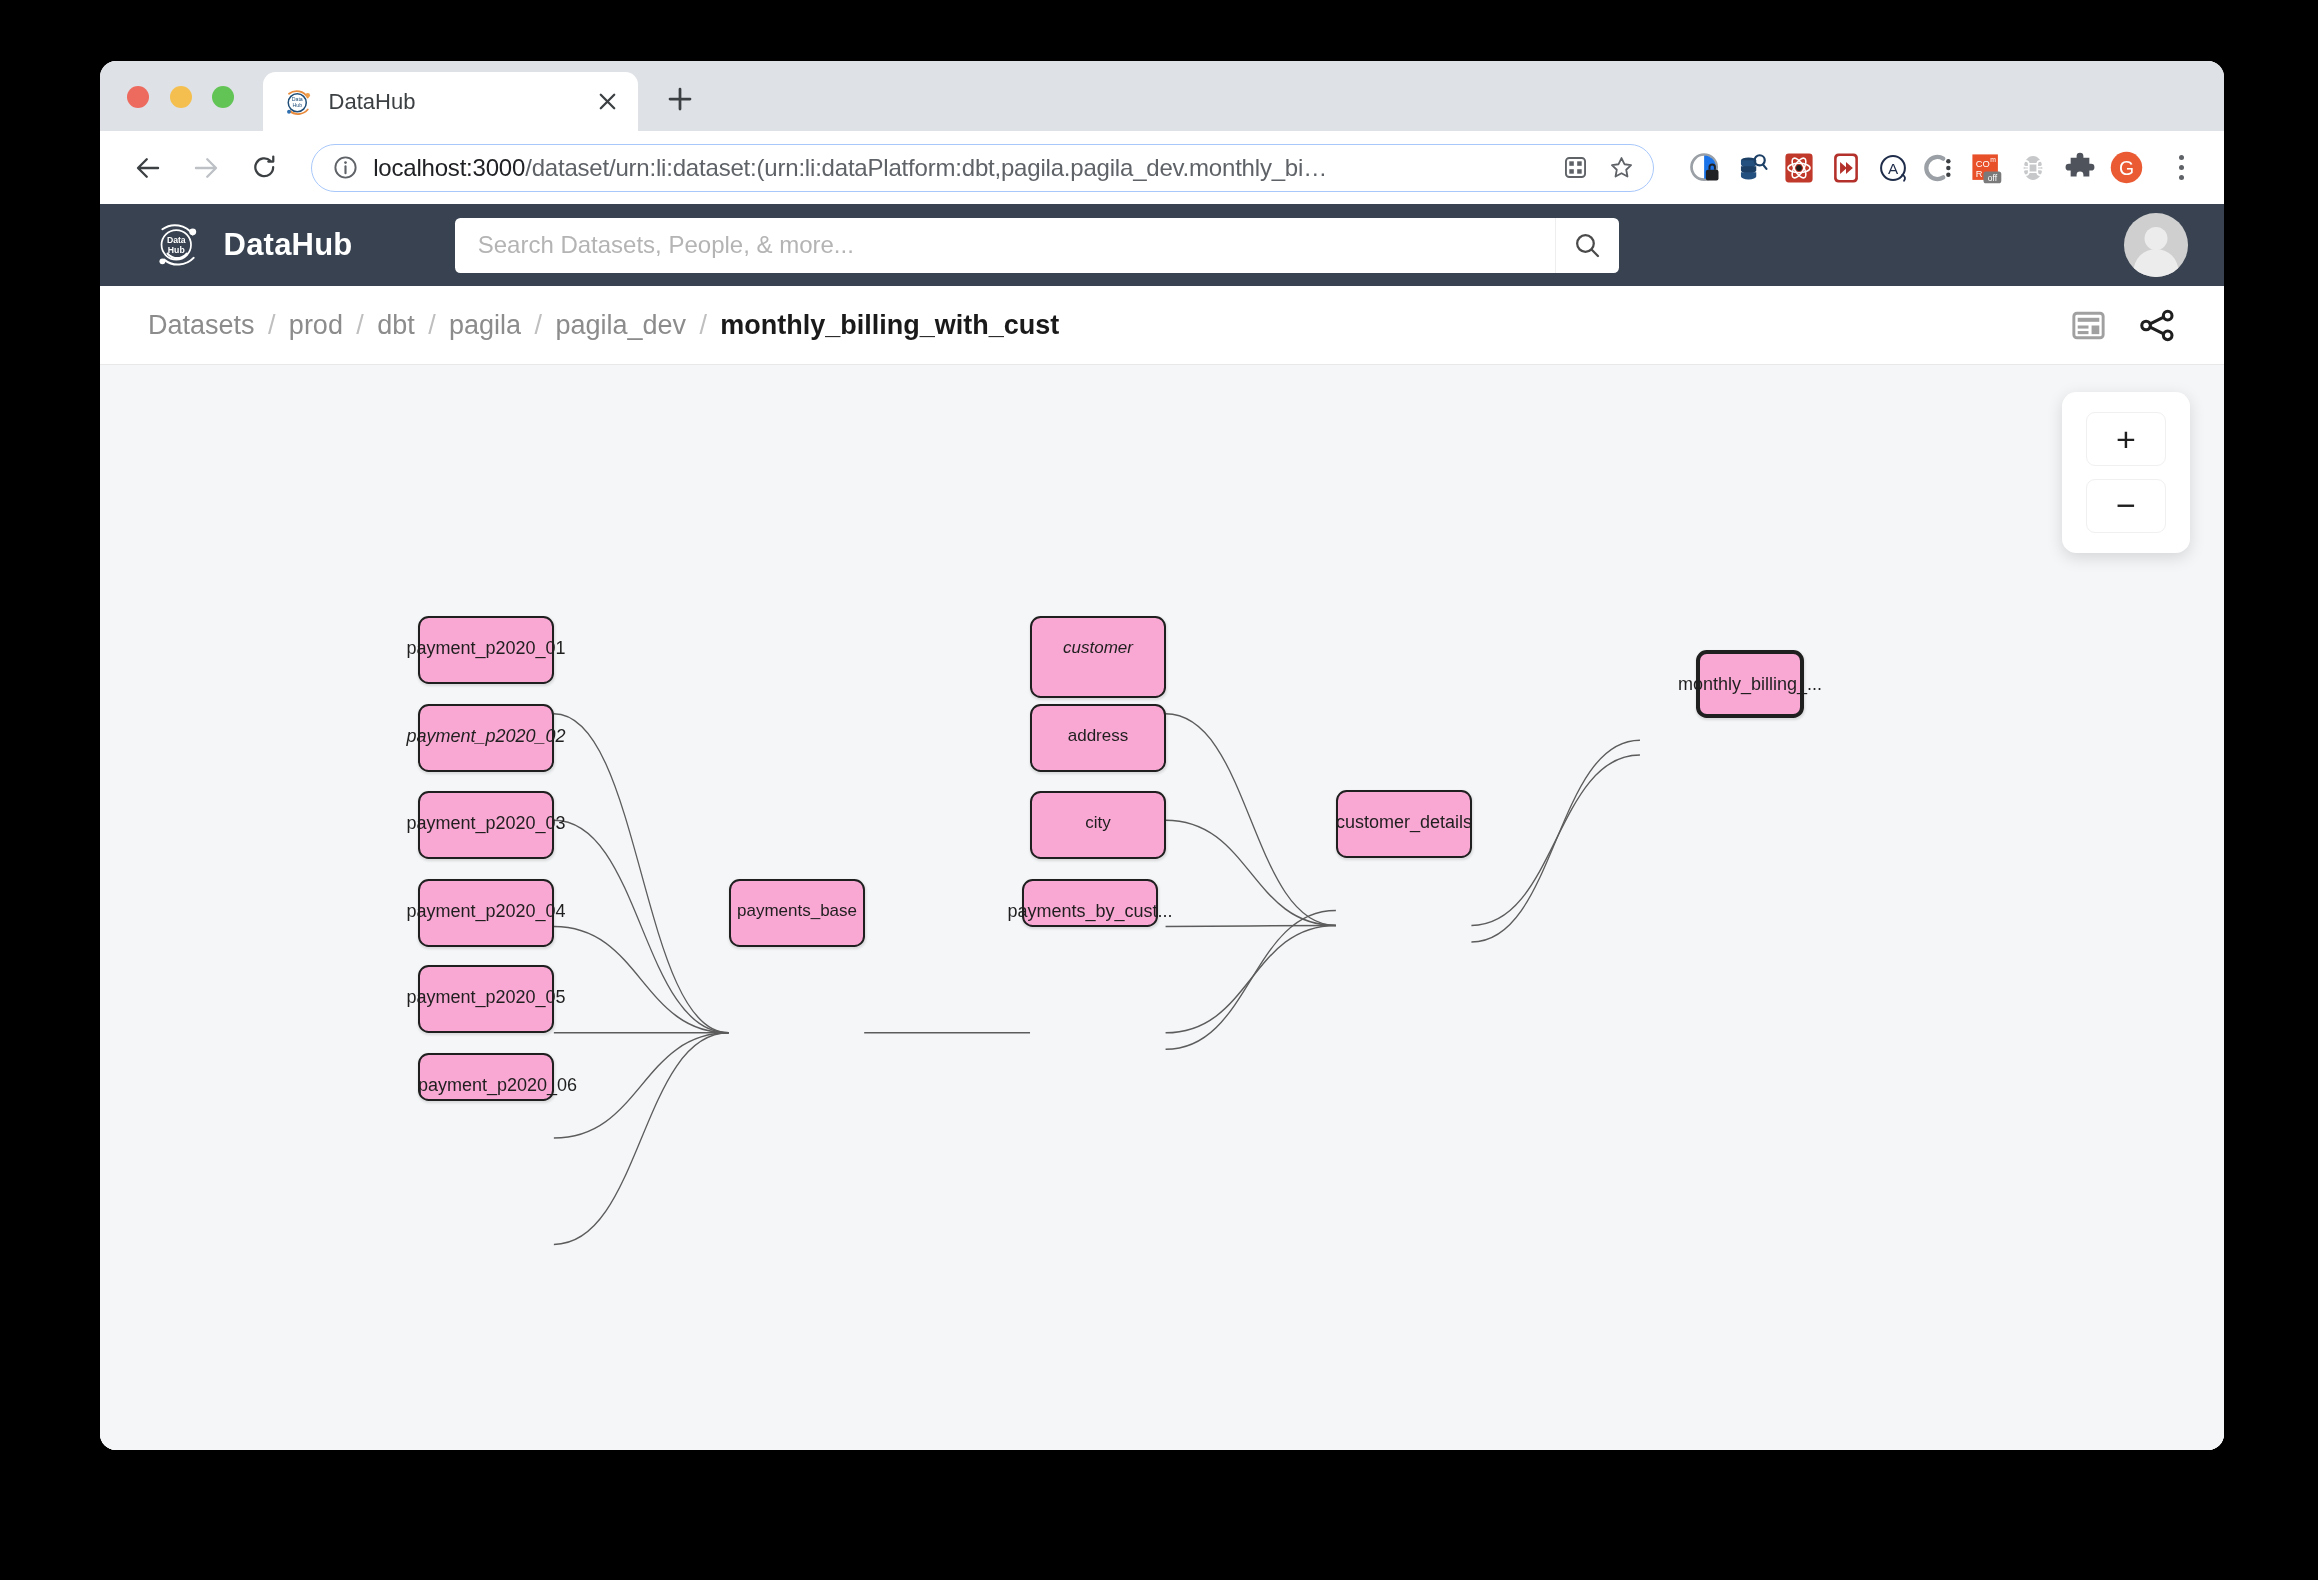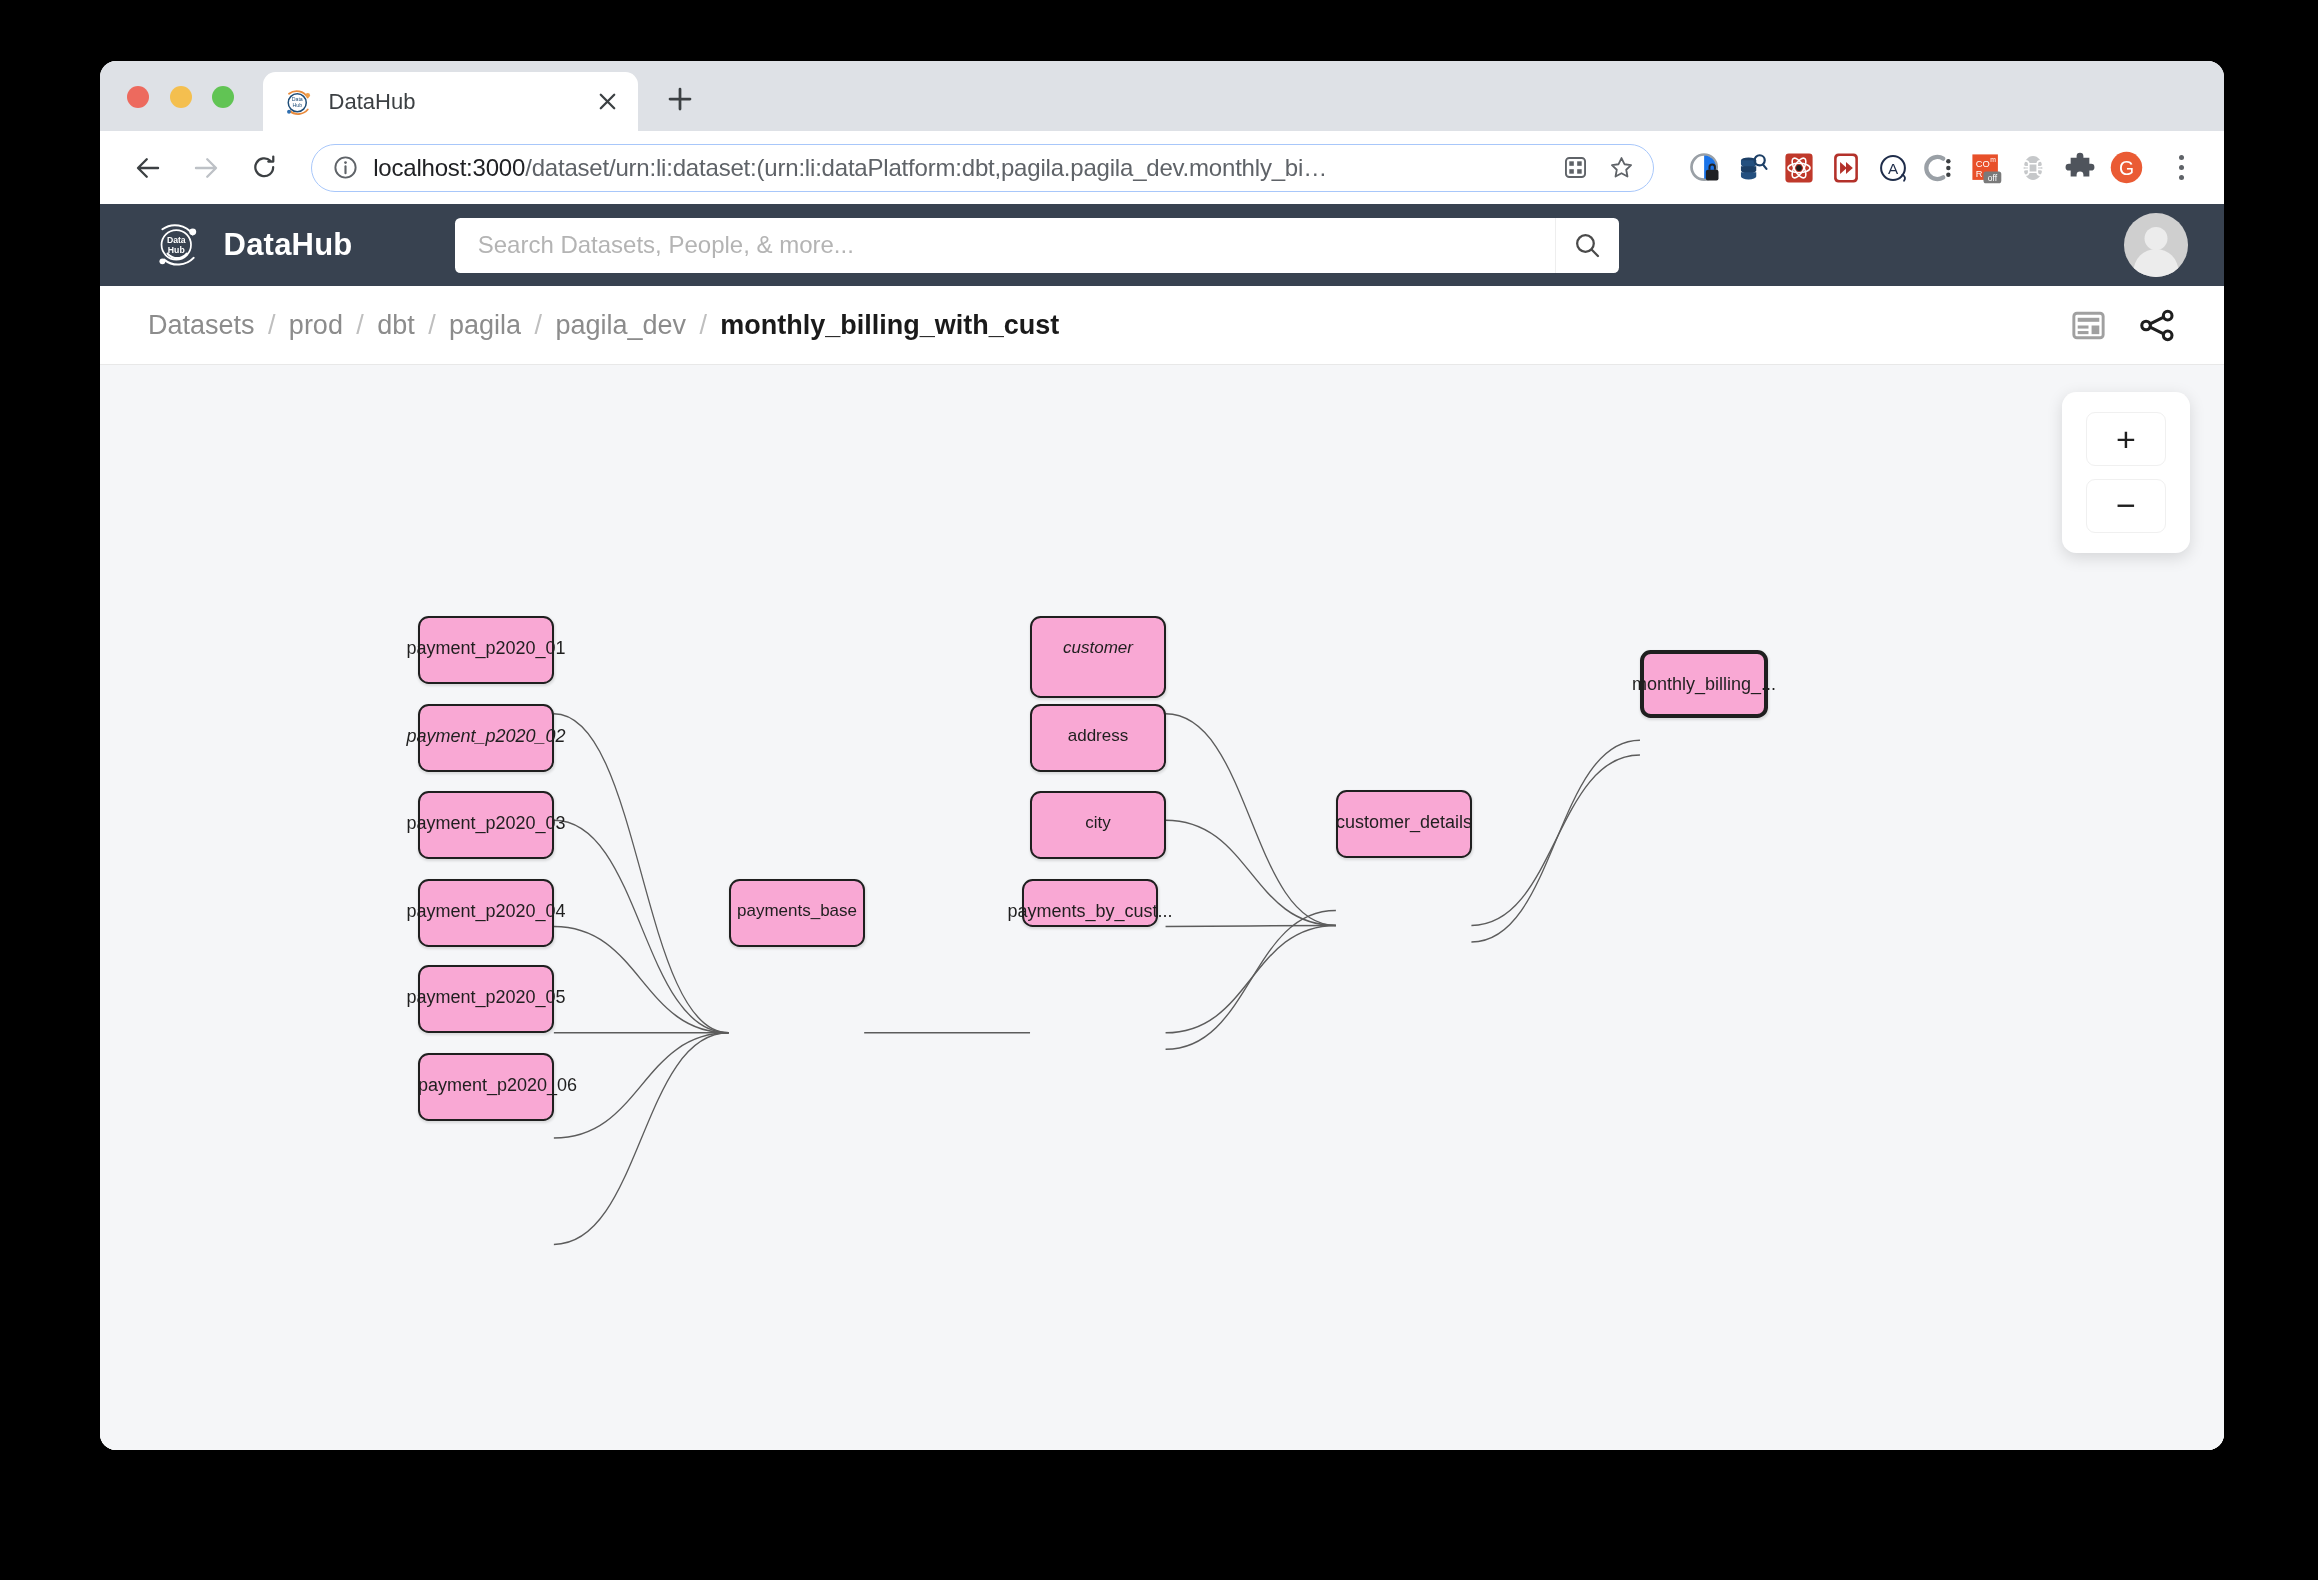--- a/index.html
+++ b/index.html
@@ -493,41 +493,41 @@
         </div>
         <div class="node wide" style="left: 318px; top: 426px; width: 136px; height: 68px;">
           <span class="node-label">payment_p2020_03</span>
         </div>
         <div class="node wide" style="left: 318px; top: 514px; width: 136px; height: 68px;">
           <span class="node-label">payment_p2020_04</span>
         </div>
         <div class="node wide" style="left: 318px; top: 600px; width: 136px; height: 68px;">
           <span class="node-label">payment_p2020_05</span>
         </div>
-        <div class="node wide" style="left: 318px; top: 688px; width: 136px; height: 68px; padding-left: 23px;">
+        <div class="node wide" style="left: 318px; top: 688px; width: 136px; height: 48px; padding-left: 23px;">
           <span class="node-label">payment_p2020_06</span>
         </div>
         <div class="node" style="left: 629px; top: 514px; width: 136px; height: 68px;">
           <span class="node-label">payments_base</span>
         </div>
         <div class="node" style="left: 930px; top: 251px; width: 136px; height: 82px; font-style: italic;">
           <span class="node-label">customer</span>
         </div>
         <div class="node" style="left: 930px; top: 339px; width: 136px; height: 68px;">
           <span class="node-label">address</span>
         </div>
         <div class="node" style="left: 930px; top: 426px; width: 136px; height: 68px;">
           <span class="node-label">city</span>
         </div>
         <div class="node wide" style="left: 922px; top: 514px; width: 136px; height: 48px;">
           <span class="node-label">payments_by_cust...</span>
         </div>
         <div class="node wide" style="left: 1236px; top: 425px; width: 136px; height: 68px;">
           <span class="node-label">customer_details</span>
         </div>
-        <div class="node focus wide" style="left: 1540px; top: 285px; width: 128px; height: 68px;">
+        <div class="node focus wide" style="left: 1596px; top: 285px; width: 108px; height: 68px;">
           <span class="node-label">monthly_billing_...</span>
         </div>
       </div>
 
   </div>
 </div>
 
 
 </body></html>

